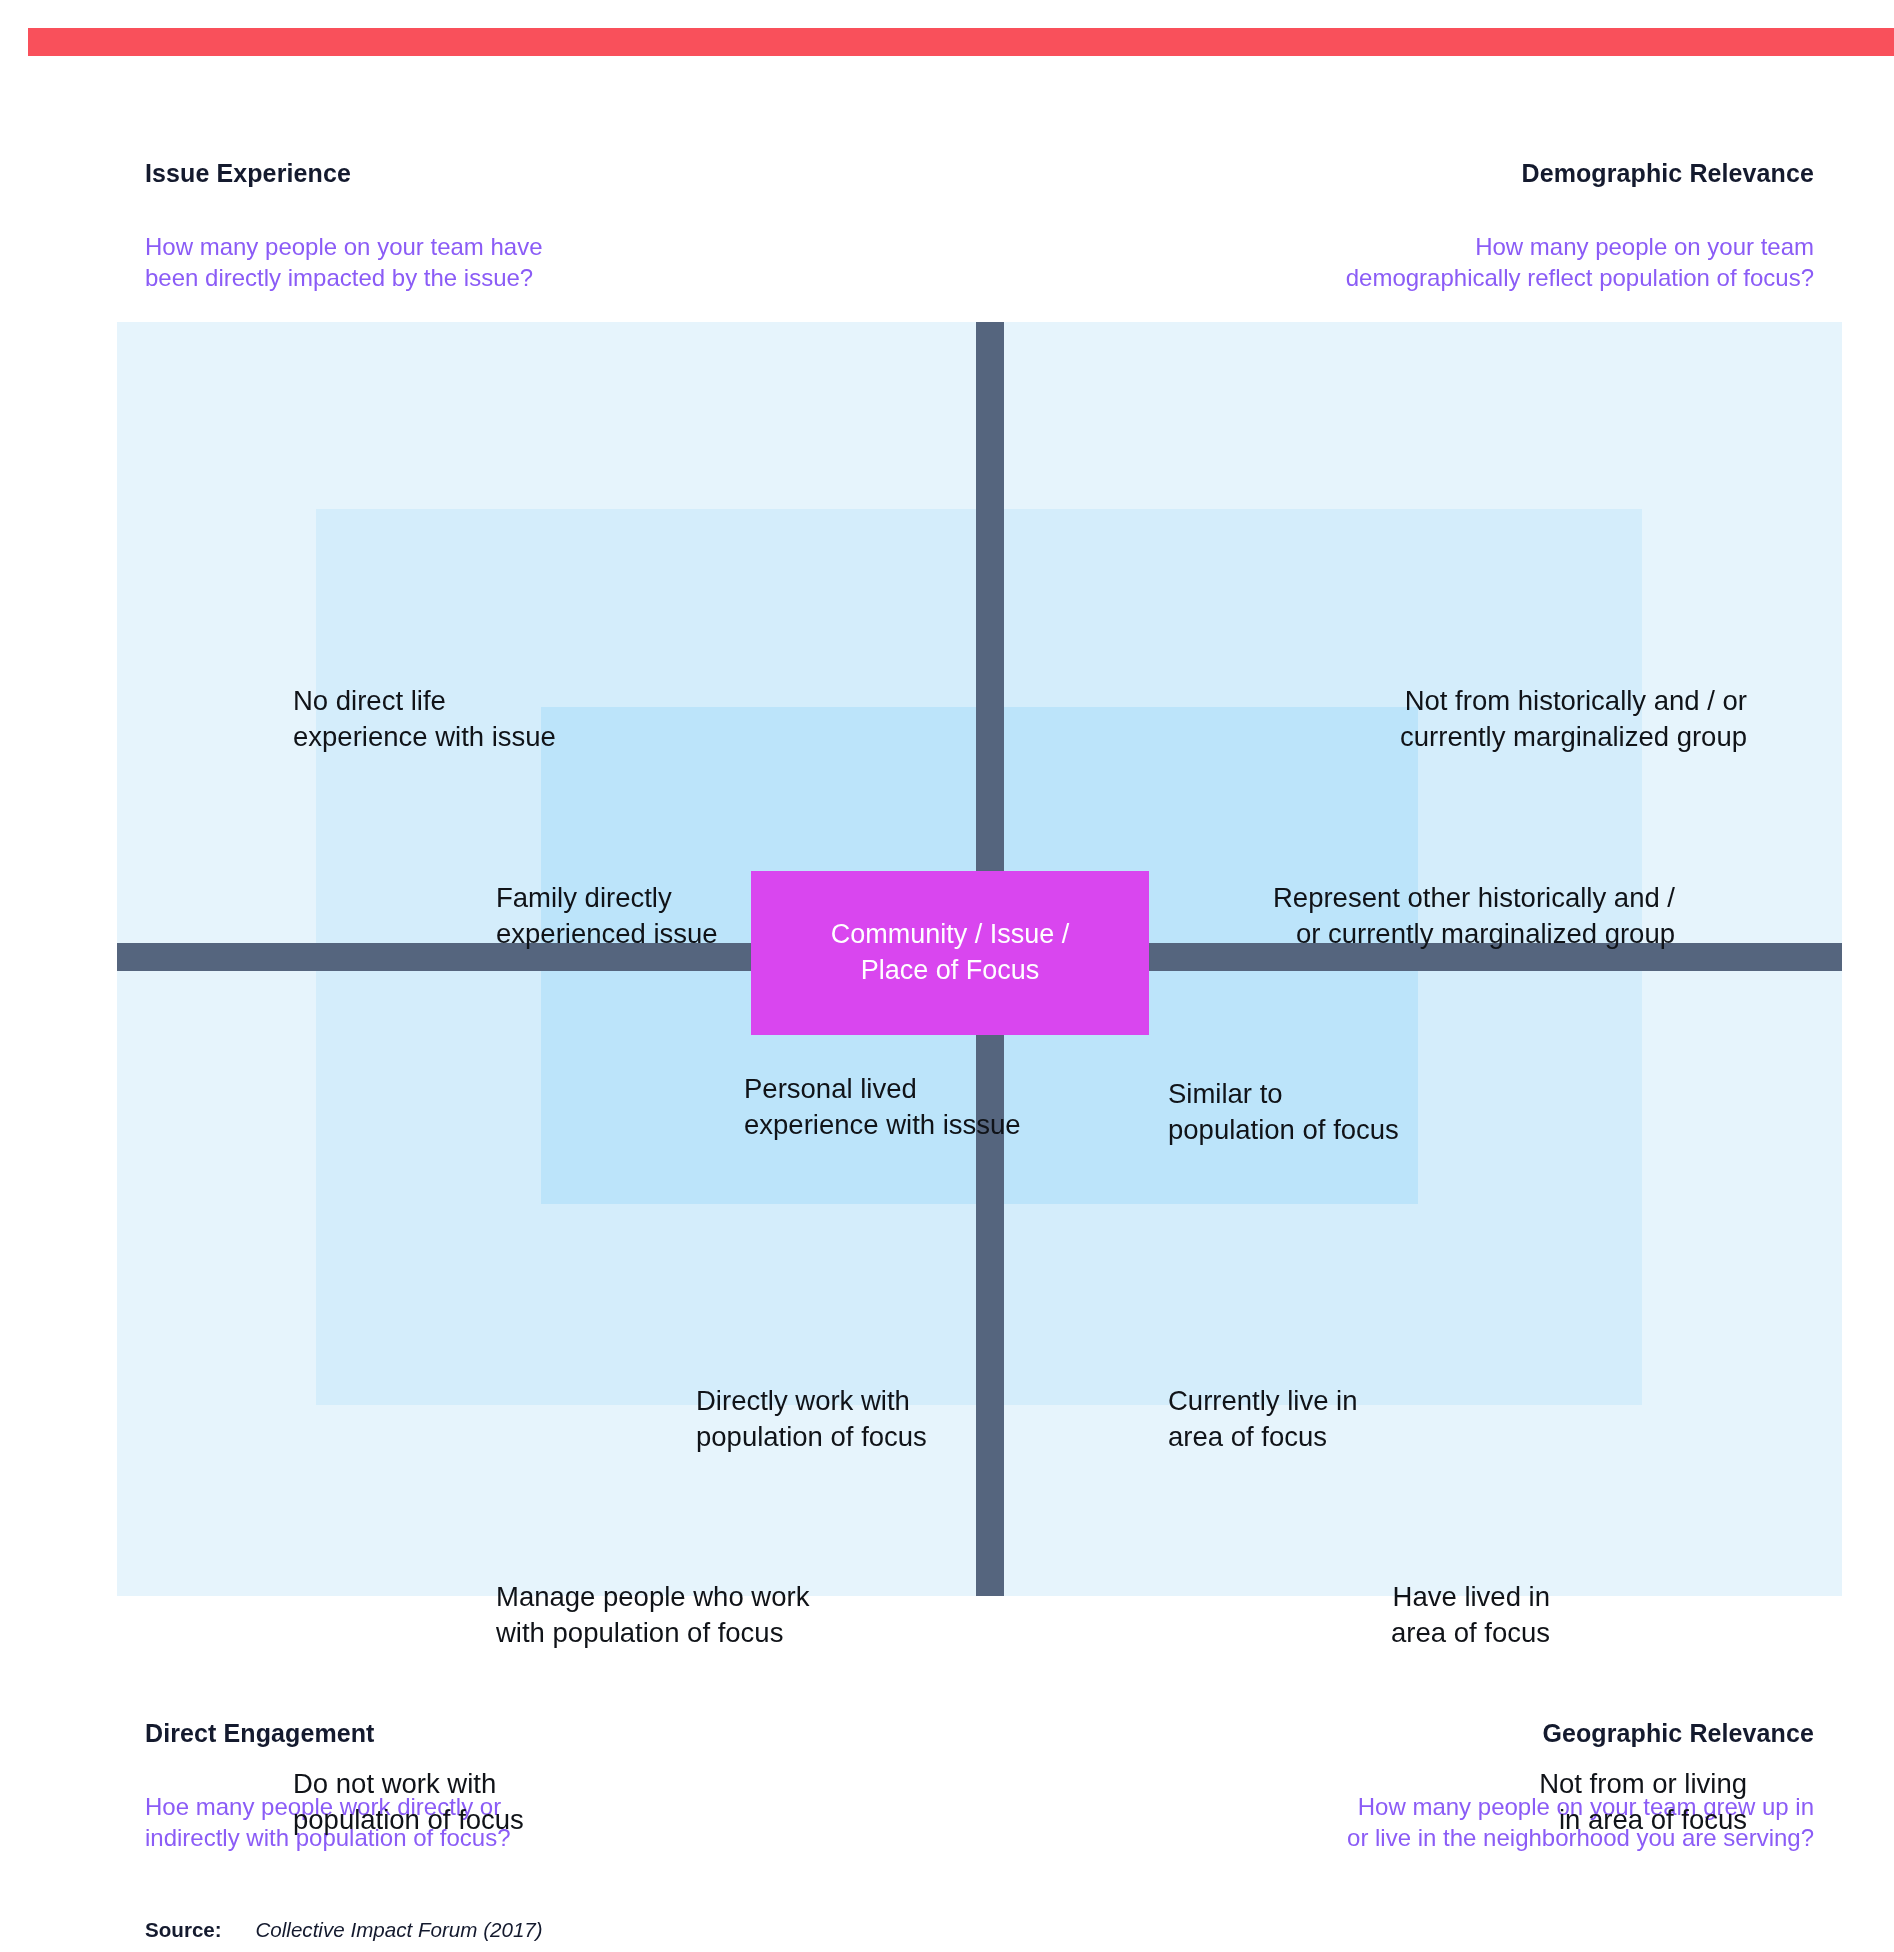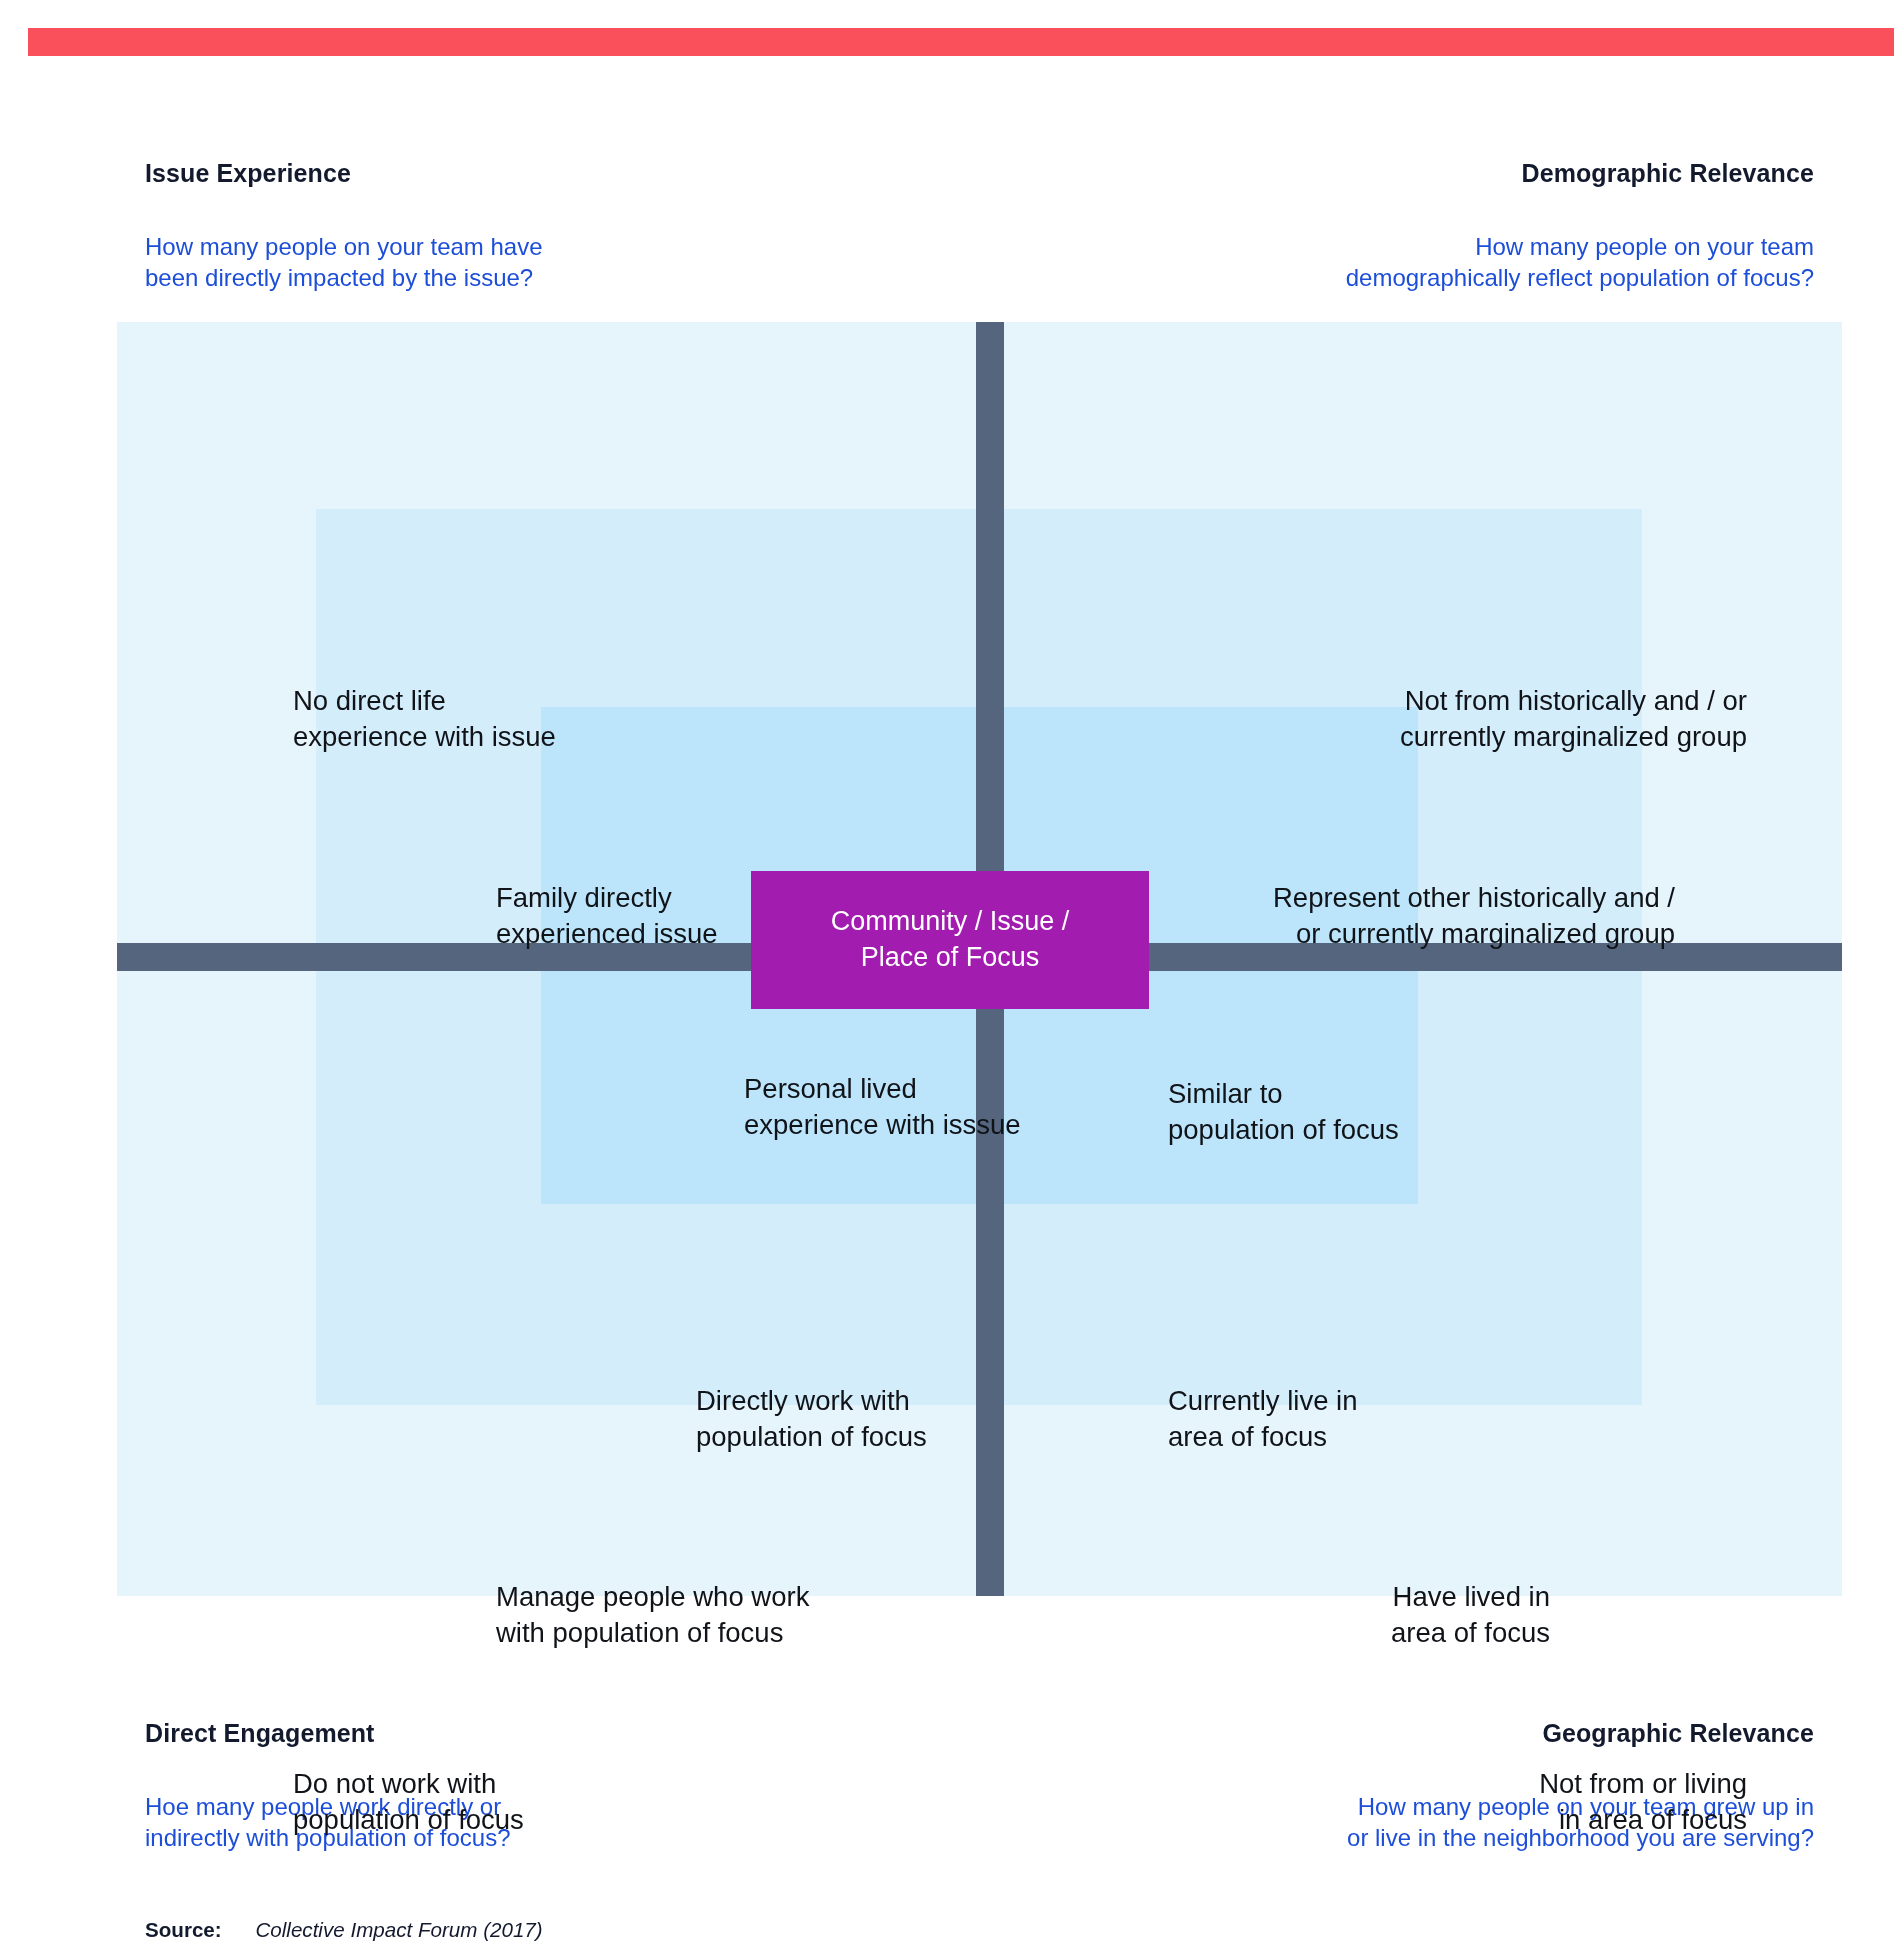--- a/index.html
+++ b/index.html
@@ -32,21 +32,21 @@
   .axis-label { position: absolute; }
   .axis-label .axis-title {
     font-size: 25px;
     font-weight: bold;
     color: #141a2e;
     letter-spacing: 0.1px;
     margin-bottom: 14.5px;
   }
   .axis-label .axis-desc {
     font-size: 24px;
-    color: #1d4ed8;
+    color: #8b5cf6;
     line-height: 1.33;
     font-weight: 400;
   }
 
   .label-tl { left: 89px; top: 103px;  text-align: left; }
   .label-tr { right: 81px; top: 103px; text-align: right; }
   .label-bl { left: 89px; top: 1663px; text-align: left; }
   .label-br { right: 81px; top: 1663px; text-align: right; }
 
   
@@ -92,22 +92,22 @@
     width: 1725px;
     height: 2.3px;
     background: #55657e;
   }
 
   .center-box {
     position: absolute;
     left: 634px;   
     top: 549px;    
     width: 398px;
-    height: 138px;
-    background: #a21caf;
+    height: 164px;
+    background: #d946ef;
     display: flex;
     align-items: center;
     justify-content: center;
     text-align: center;
     color: #ffffff;
     font-size: 27px;
     line-height: 1.33;
     z-index: 5;
   }
 

